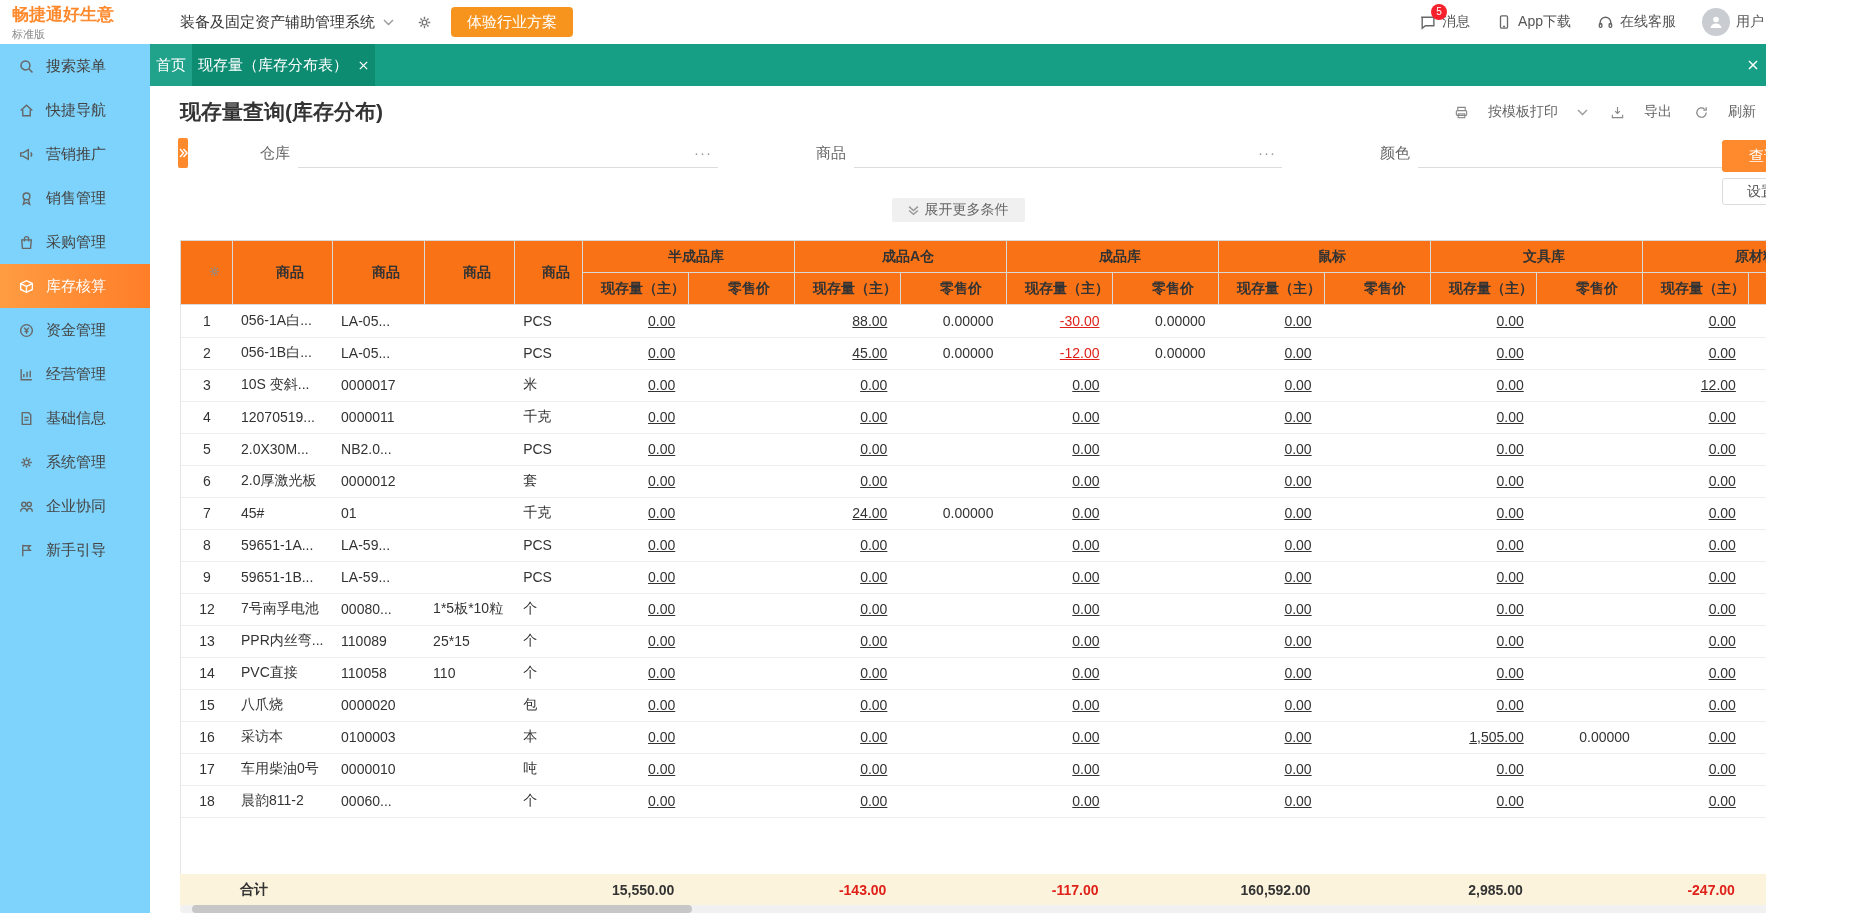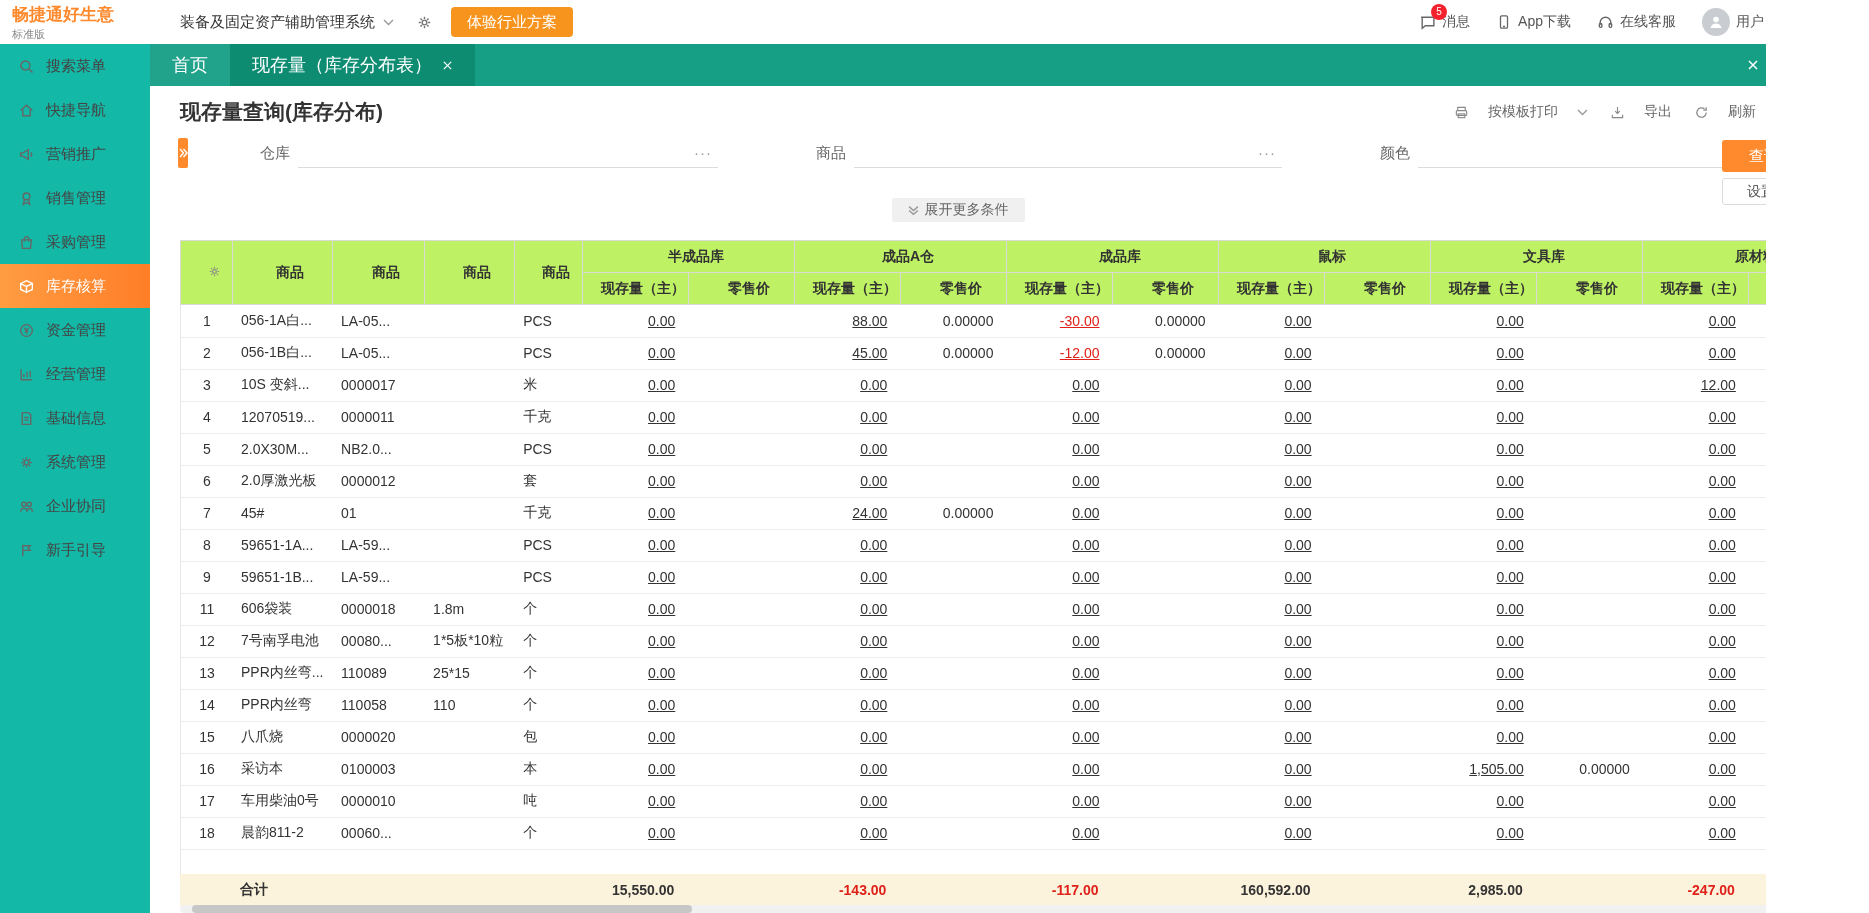--- a/index.html
+++ b/index.html
@@ -16,31 +16,31 @@
   .chev { width:11px; height:7px; display:inline-block; }
   .icon-btn { margin-left:22px; color:#777; display:flex; align-items:center; cursor:pointer; }
   .trial-btn { margin-left:18px; height:30px; padding:0 16px; background:#F7941E; color:#fff; border:none; border-radius:4px; font-size:15px; cursor:pointer; }
   .topbar-right { margin-left:auto; display:flex; align-items:center; gap:26px; padding-right:2px; font-size:14px; color:#555; }
   .top-item { display:flex; align-items:center; gap:6px; cursor:pointer; position:relative; white-space:nowrap; }
   .top-item svg { color:#666; }
   .badge { position:absolute; top:-9px; left:12px; min-width:16px; height:16px; border-radius:8px; background:#F5222D; color:#fff; font-size:10px; line-height:16px; text-align:center; padding:0 3px; }
   .avatar { width:28px; height:28px; border-radius:50%; background:#C9CDD2; display:flex; align-items:center; justify-content:center; }
 
   
-  .sidebar { position:absolute; top:44px; left:0; width:150px; bottom:0; background:#14b8a6; z-index:4; }
+  .sidebar { position:absolute; top:44px; left:0; width:150px; bottom:0; background:#7dd3fc; z-index:4; }
   .side-item { height:44px; display:flex; align-items:center; gap:10px; padding-left:18px; font-size:15px; color:#444; cursor:pointer; }
   .side-item .s-icon { width:18px; height:18px; color:#666; display:flex; align-items:center; }
   .side-item.active { background:linear-gradient(90deg,#FF9C42,#FF7E28); color:#fff; }
   .side-item.active .s-icon { color:#fff; }
 
   
   .main { position:absolute; top:44px; left:150px; right:0; bottom:0; }
   .tabbar { height:42px; background:var(--teal,#169F85); display:flex; align-items:stretch; }
   .tabs { display:flex; flex:1; }
-  .tab { display:flex; align-items:center; gap:10px; padding:0 22px; color:#fff; font-size:18px; cursor:pointer; background:rgba(255,255,255,0.05); }
+  .tab { display:flex; align-items:center; gap:10px; padding:0 6px; color:#fff; font-size:15px; cursor:pointer; background:rgba(255,255,255,0.05); }
   .tab.active { background:var(--teal_dark,#0D8C72); }
   .tab-close { display:flex; align-items:center; cursor:pointer; }
   .tabbar-x { width:26px; display:flex; align-items:center; justify-content:center; color:#fff; cursor:pointer; }
 
   .content { position:absolute; top:42px; left:0; right:0; bottom:0; background:#fff; }
   .title-row { height:52px; display:flex; align-items:center; padding:0 10px 0 30px; }
   .page-title { font-size:21px; font-weight:bold; color:#333; }
   .title-actions { margin-left:auto; display:flex; align-items:center; gap:22px; font-size:14px; color:#666; }
   .t-action { display:flex; align-items:center; gap:19px; cursor:pointer; white-space:nowrap; }
   .t-action svg { color:#888; }
@@ -57,21 +57,21 @@
   .query-btn { position:absolute; right:-40px; top:2px; width:84px; height:32px; background:#FF8A2E; color:#fff; border:none; border-radius:3px; font-size:15px; cursor:pointer; }
   .settings-btn { position:absolute; right:-34px; top:40px; width:78px; height:27px; background:#fff; color:#555; border:1px solid #DCDCDC; border-radius:3px; font-size:14px; cursor:pointer; }
   .expand-row { height:28px; display:flex; justify-content:center; }
   .expand-btn { background:#F0F0F0; border:none; color:#666; font-size:14px; padding:0 16px; height:24px; display:flex; align-items:center; gap:6px; cursor:pointer; border-radius:2px; }
 
   
   .table-wrap { position:absolute; top:154px; left:30px; width:1675px; bottom:0; }
   table.grid { table-layout:fixed; width:1675px; border-collapse:collapse; }
   col.col-num{width:52px} col.col-name{width:100px} col.col-code{width:92px}
   col.col-spec{width:90px} col.col-unit{width:68px} col.col-val{width:106px}
-  thead th { background:#bef264; border:1px solid #D9D9D9; font-size:14px; font-weight:bold; color:#333; height:32px; text-align:center; overflow:hidden; white-space:nowrap;padding-left:15px; }
+  thead th { background:#f97316; border:1px solid #D9D9D9; font-size:14px; font-weight:bold; color:#333; height:32px; text-align:center; overflow:hidden; white-space:nowrap;padding-left:15px; }
   .rows-clip { height:569px; overflow:hidden; border-left:1px solid #E6E6E6; border-right:1px solid #E6E6E6; }
   tbody td { height:32px; border-bottom:1px solid #EDEDED; font-size:14px; color:#333; overflow:hidden; white-space:nowrap; }
   .c-num { text-align:center; }
   .c-text { text-align:left; padding:0 8px; }
   .num { text-align:right; padding:0 14px; }
   .lnk { text-decoration:underline; cursor:pointer; }
   .neg { color:var(--red,#DF2119); }
   .foot td { height:32px; background:#FBF3DC; font-size:14px; font-weight:bold; border:none; overflow:hidden; white-space:nowrap; }
   .hscroll { position:absolute; left:0; bottom:0; width:1675px; height:8px; background:#F1F1F1; border-radius:4px; }
   .hthumb { position:absolute; left:12px; top:0; width:500px; height:8px; background:#C7C7C7; border-radius:4px; cursor:grab; }
@@ -589,39 +589,20 @@
                   <td class="num lnk">0.00</td>
                   <td class="num"></td>
                   <td class="num lnk">0.00</td>
                   <td class="num"></td>
                   <td class="num lnk">0.00</td>
                   <td class="num"></td>
                   <td class="num lnk">0.00</td>
                   <td class="num"></td>
                 </tr>
                 <tr>
-                  <td class="c-num">11</td>
-                  <td class="c-text">606袋装</td>
-                  <td class="c-text">0000018</td>
-                  <td class="c-text">1.8m</td>
-                  <td class="c-text">个</td>
-                  <td class="num lnk">0.00</td>
-                  <td class="num"></td>
-                  <td class="num lnk">0.00</td>
-                  <td class="num"></td>
-                  <td class="num lnk">0.00</td>
-                  <td class="num"></td>
-                  <td class="num lnk">0.00</td>
-                  <td class="num"></td>
-                  <td class="num lnk">0.00</td>
-                  <td class="num"></td>
-                  <td class="num lnk">0.00</td>
-                  <td class="num"></td>
-                </tr>
-                <tr>
                   <td class="c-num">12</td>
                   <td class="c-text">7号南孚电池</td>
                   <td class="c-text">00080...</td>
                   <td class="c-text">1*5板*10粒</td>
                   <td class="c-text">个</td>
                   <td class="num lnk">0.00</td>
                   <td class="num"></td>
                   <td class="num lnk">0.00</td>
                   <td class="num"></td>
                   <td class="num lnk">0.00</td>
@@ -647,21 +628,21 @@
                   <td class="num"></td>
                   <td class="num lnk">0.00</td>
                   <td class="num"></td>
                   <td class="num lnk">0.00</td>
                   <td class="num"></td>
                   <td class="num lnk">0.00</td>
                   <td class="num"></td>
                 </tr>
                 <tr>
                   <td class="c-num">14</td>
-                  <td class="c-text">PPR内丝弯</td>
+                  <td class="c-text">PVC直接</td>
                   <td class="c-text">110058</td>
                   <td class="c-text">110</td>
                   <td class="c-text">个</td>
                   <td class="num lnk">0.00</td>
                   <td class="num"></td>
                   <td class="num lnk">0.00</td>
                   <td class="num"></td>
                   <td class="num lnk">0.00</td>
                   <td class="num"></td>
                   <td class="num lnk">0.00</td>

